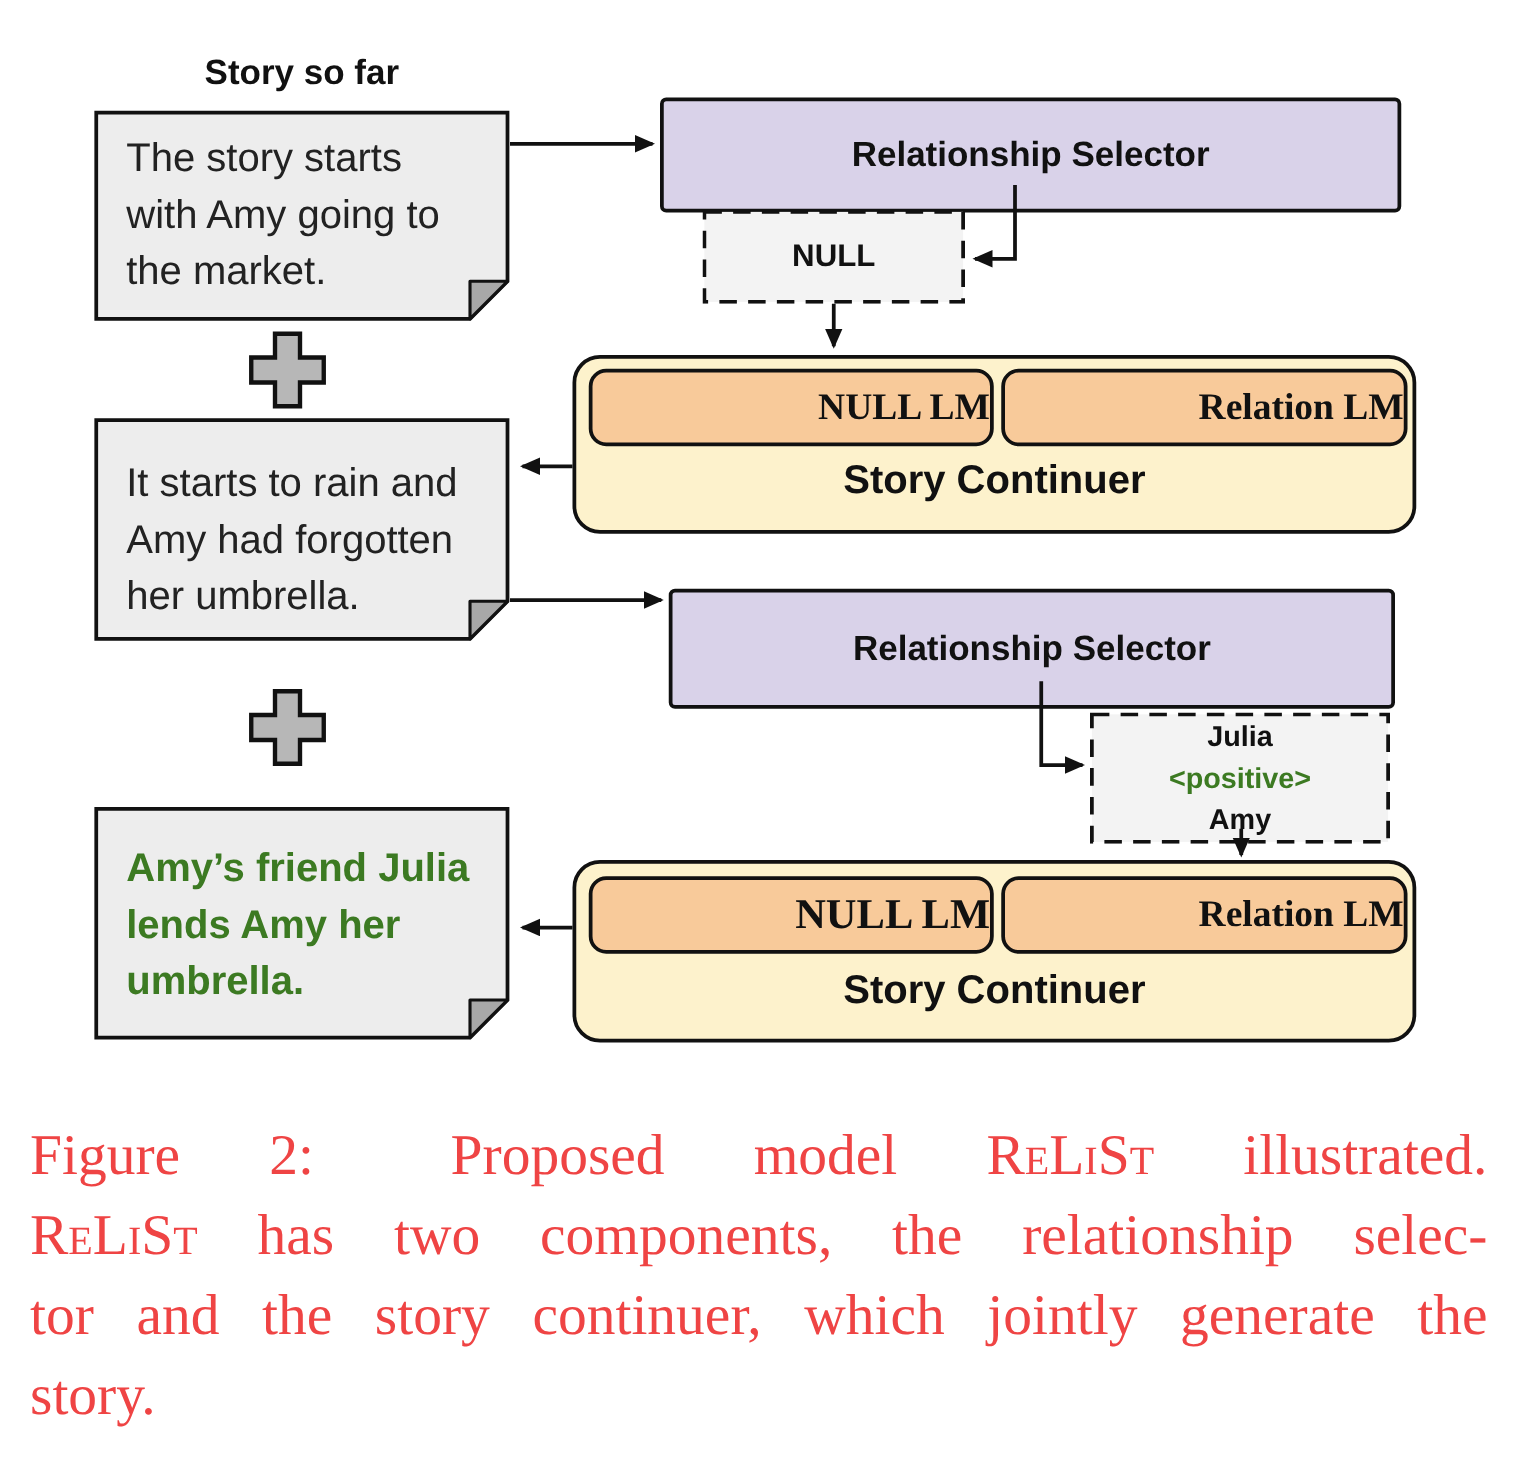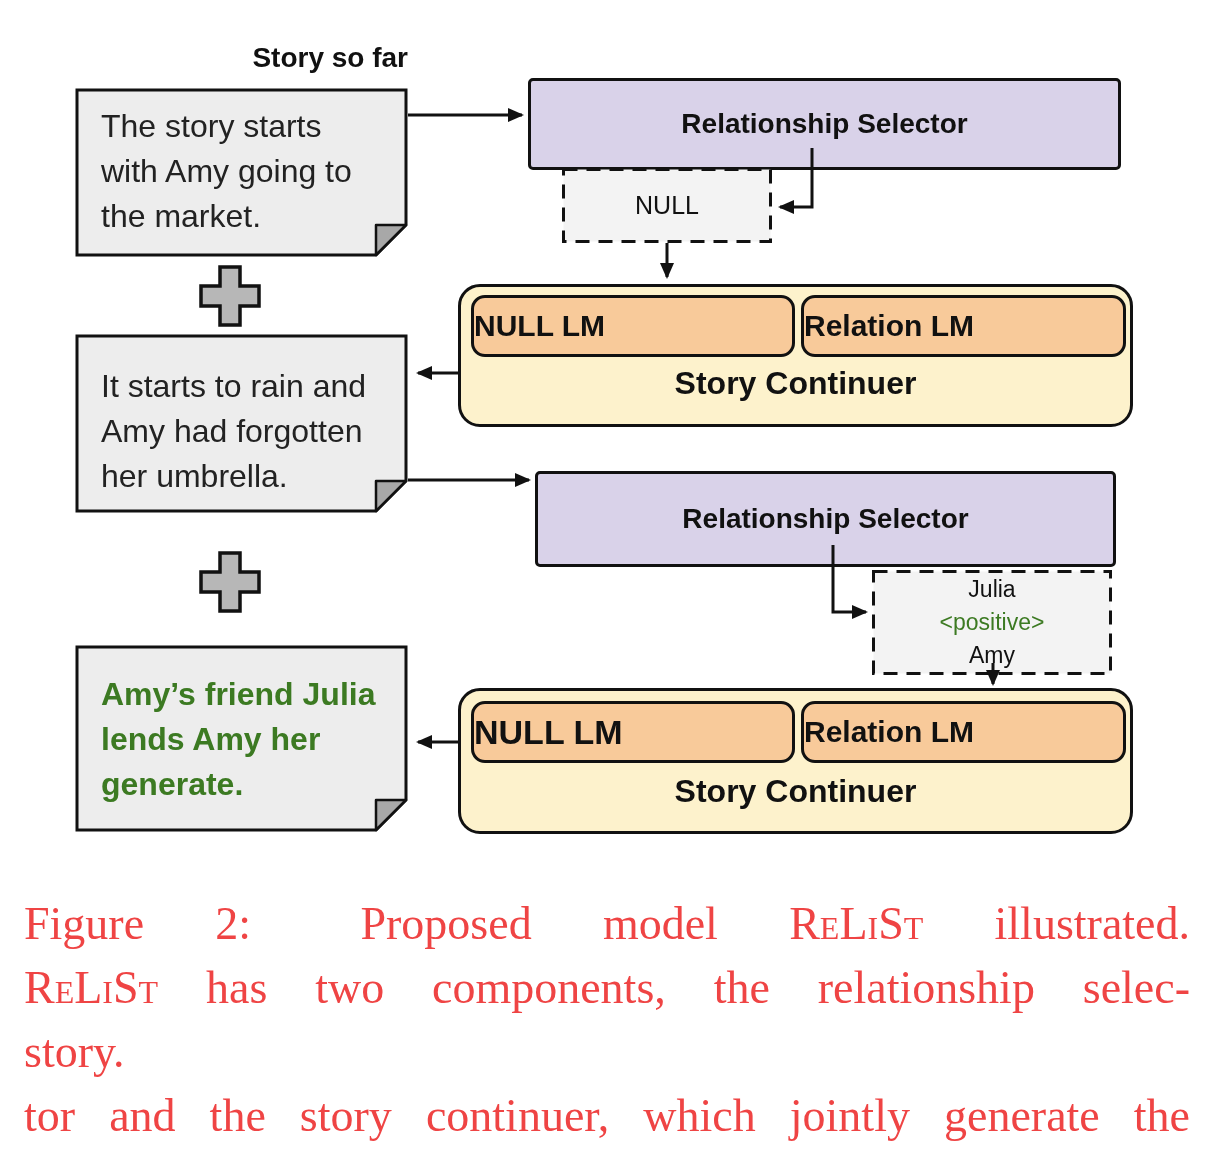--- a/index.html
+++ b/index.html
@@ -15,46 +15,46 @@
   .note-text.green{color:var(--green);font-weight:bold;}
   
   .hdr{font-weight:bold;font-size:28px;color:#111;text-align:center;}
   
   .selector{position:absolute;background:var(--selector-fill);border:3.5px solid var(--stroke);
             border-radius:5px;display:flex;align-items:center;justify-content:center;
             font-weight:bold;font-size:28px;color:#111;margin-top:16px;}
   .continuer{position:absolute;background:var(--continuer-fill);border:3.5px solid var(--stroke);
              border-radius:22px;}
   .lm{position:absolute;background:var(--lm-fill);border:3px solid var(--stroke);border-radius:14px;
-      display:flex;align-items:center;justify-content:flex-start;font-weight:bold;font-size:30px;color:#111;}
+      display:flex;align-items:center;justify-content:flex-end;font-weight:bold;font-size:30px;color:#111;font-family:Liberation Serif, serif;}
   .sc-label{position:absolute;left:0;right:0;text-align:center;font-weight:bold;font-size:32px;color:#111;}
   
   .dashedbox{position:absolute;}
   .dashedbox svg{position:absolute;left:0;top:0;}
   .dashed-rect{fill:var(--dashed-fill);stroke:var(--stroke);stroke-width:3;}
   .dashed-content{position:absolute;left:0;right:0;top:0;bottom:0;display:flex;flex-direction:column;
-                  align-items:center;justify-content:center;font-weight:normal;color:#111;text-align:right;}
+                  align-items:center;justify-content:center;font-weight:bold;color:#111;text-align:right;}
   
   .arrowline{fill:none;stroke:var(--stroke);stroke-width:3;}
   .arrowhead-shape{fill:var(--stroke);}
   .plus-shape{fill:var(--plus-fill);stroke:var(--stroke);stroke-width:3.5;stroke-linejoin:miter;}
   
   #caption{position:absolute;left:24px;top:892px;width:1166px;
            font-family:"Liberation Serif","DejaVu Serif",serif;font-size:46px;line-height:64px;color:#ef4444;}
   .cap-line{text-align:justify;text-align-last:justify;}
   .cap-line.last{text-align:left;text-align-last:left;}
   .smallcaps{font-variant:small-caps;}
   .cap-spacer{display:inline-block;width:38px;}
 </style>
 </head>
 <body>
 
 <div id="canvas">
 
-  <div class="abs hdr" style="left:75px;top:42px;width:333px;text-align:right;">Story so far</div>
+  <div class="abs hdr" style="left:75px;top:42px;width:333px;">Story so far</div>
 
   <div class="note" style="left:75px;top:88px;width:333px;height:169px;">
     <svg width="333" height="169">
       <polygon class="note-body" points="2,2 331,2 331,137 301,167 2,167"></polygon>
       <polygon class="note-fold" points="331,137 301,167 301,137"></polygon>
     </svg>
     <div class="note-text" style="top:16px;">
       <div>The story starts</div>
       <div>with Amy going to</div>
       <div>the market.</div>
@@ -82,21 +82,21 @@
   </svg>
 
   <div class="note" style="left:75px;top:645px;width:333px;height:187px;">
     <svg width="333" height="187">
       <polygon class="note-body" points="2,2 331,2 331,155 301,185 2,185"></polygon>
       <polygon class="note-fold" points="331,155 301,185 301,155"></polygon>
     </svg>
     <div class="note-text green" style="top:27px;">
       <div>Amy’s friend Julia</div>
       <div>lends Amy her</div>
-      <div>generate.</div>
+      <div>umbrella.</div>
     </div>
   </div>
 
   <div class="selector" style="left:528px;top:62px;width:587px;height:86px;">
     <span>Relationship Selector</span>
   </div>
 
   <div class="dashedbox" style="left:562px;top:168px;width:210px;height:75px;">
     <svg width="210" height="75">
       <rect class="dashed-rect" x="1.5" y="1.5" width="207" height="72" stroke-dasharray="14 9"></rect>
@@ -155,17 +155,17 @@
     <path class="arrowline" marker-end="url(#ah)" d="M458,742 H418"></path>
   </svg>
 
   <div id="caption">
     <div class="cap-line">
       <span>Figure 2:</span><span class="cap-spacer"></span><span> Proposed model </span><span class="smallcaps">ReLiSt</span><span> illustrated.</span>
     </div>
     <div class="cap-line">
       <span class="smallcaps">ReLiSt</span><span> has two components, the relationship selec-</span>
     </div>
+    <div class="cap-line">tor and the story continuer, which jointly generate the</div>
     <div class="cap-line last">story.</div>
-    <div class="cap-line">tor and the story continuer, which jointly generate the</div>
   </div>
 
 </div>
 
 </body></html>

